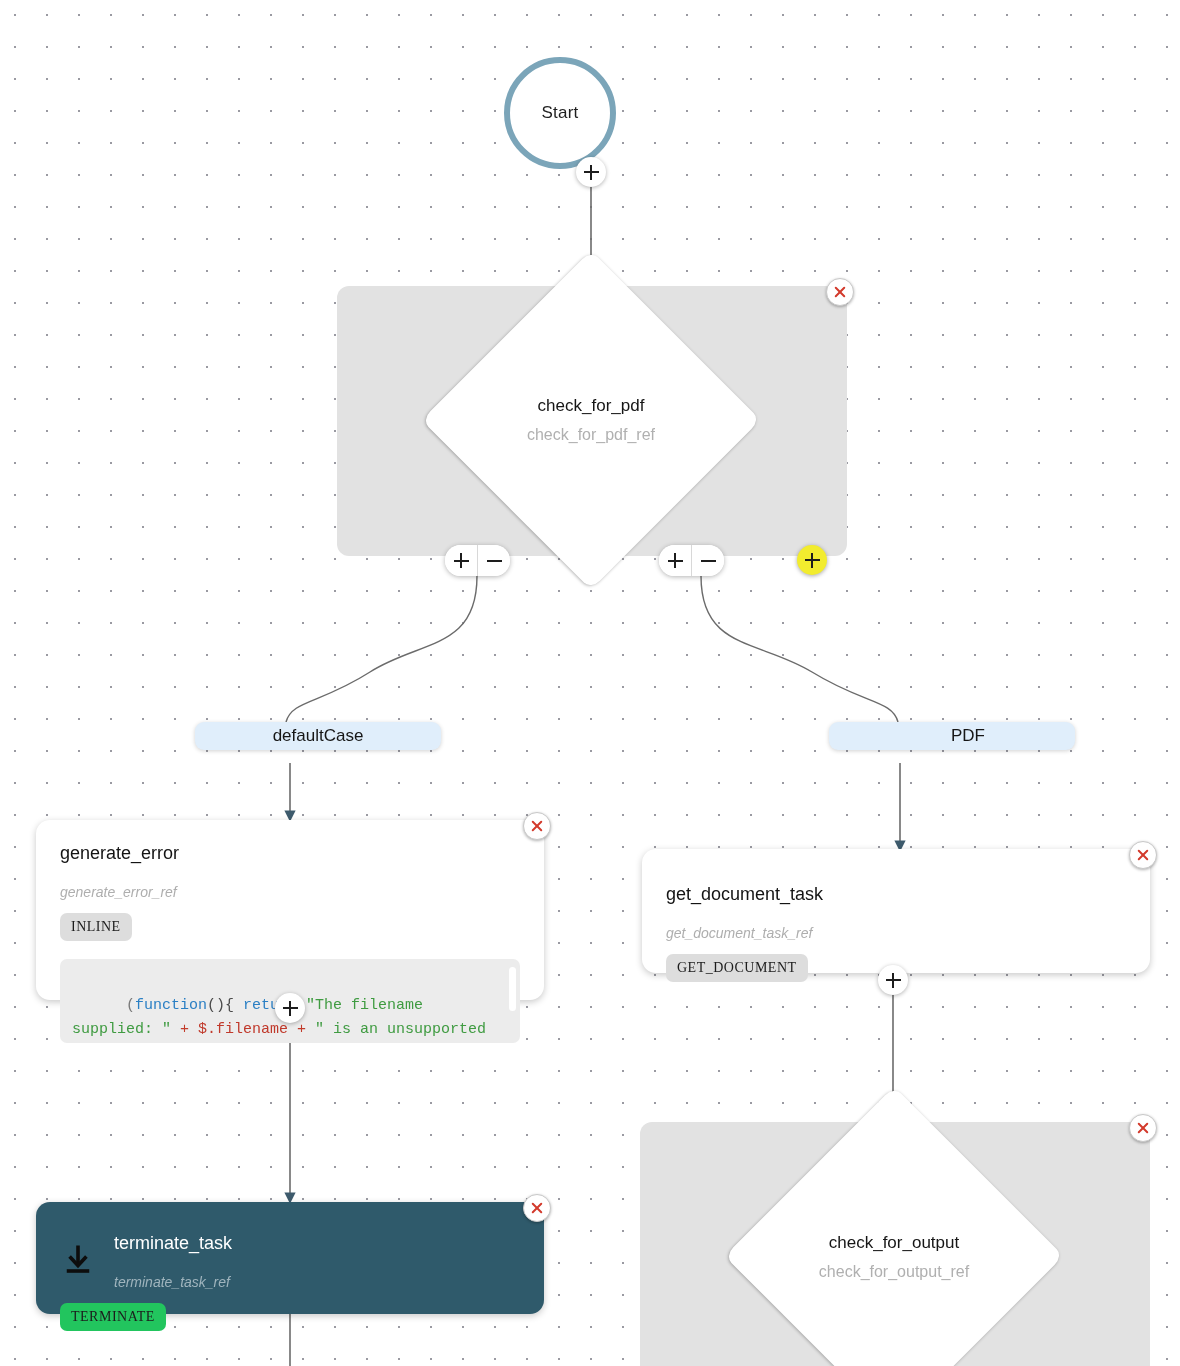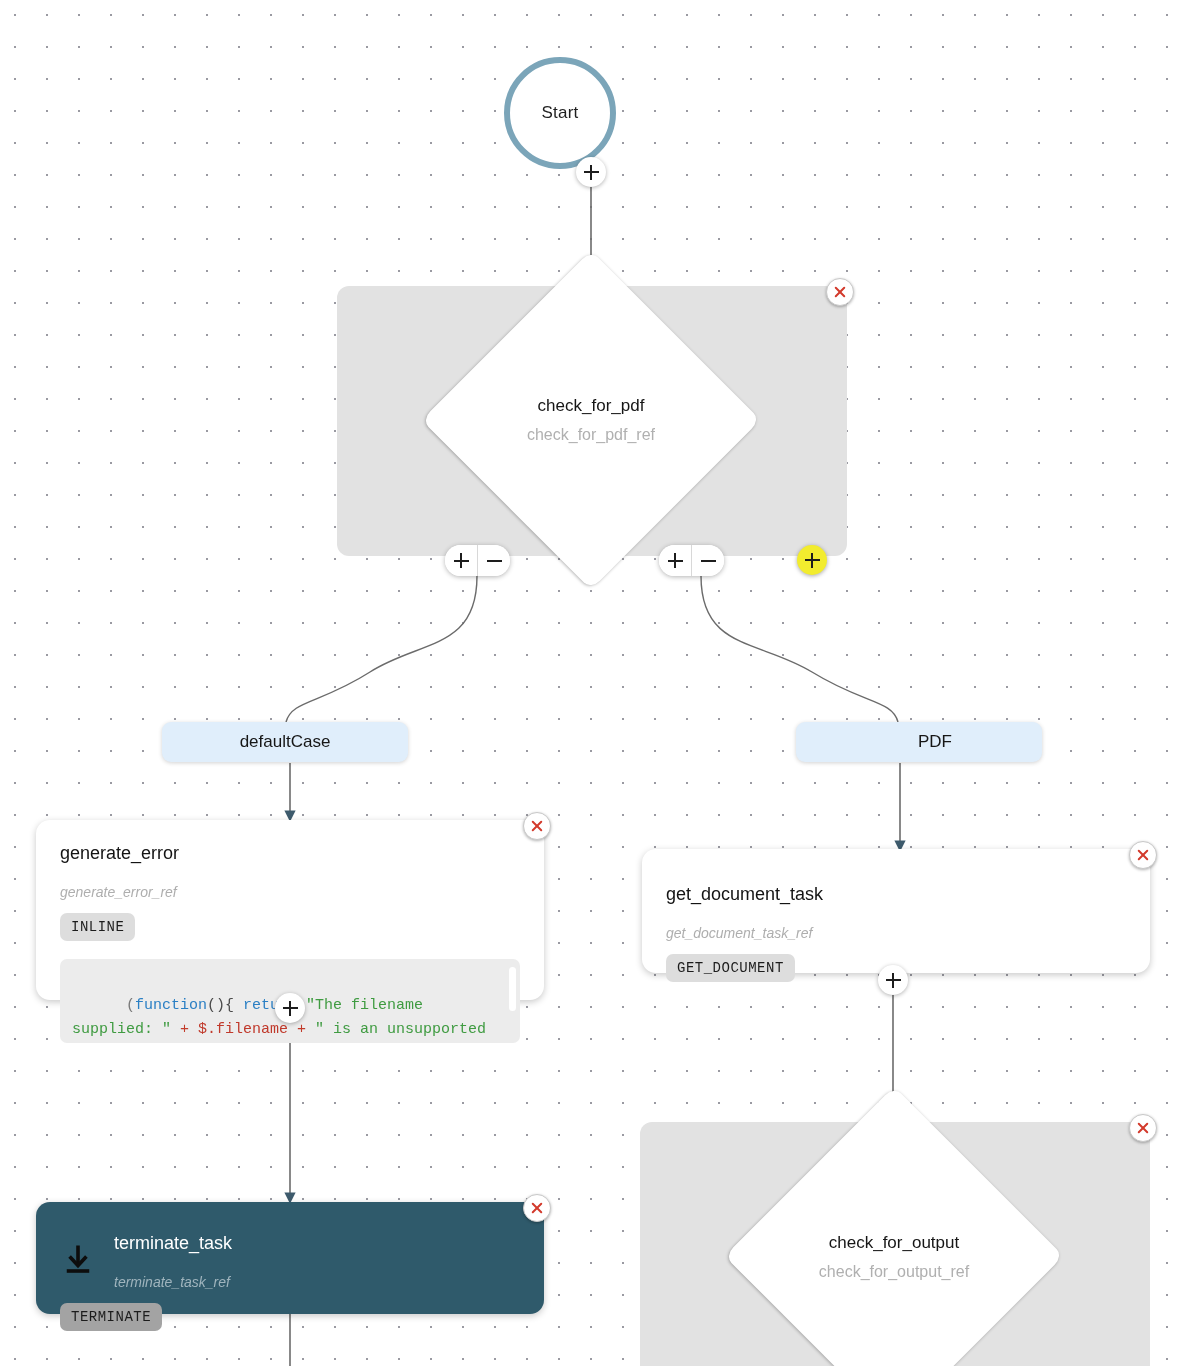--- a/index.html
+++ b/index.html
@@ -136,28 +136,28 @@
     font-style: italic;
   }
   .card.dark .card-ref { color: #9fb4bd; }
 
   .badge {
     flex: 0 0 auto;
     background: #dddddd;
     color: #1c1c1c;
     border-radius: 7px;
     padding: 7px 11px;
-    font-family: Liberation Mono, monospace;
+    font-family: Liberation Serif, serif;
     font-size: 14px;
     letter-spacing: .5px;
     white-space: nowrap;
     line-height: 1;
   }
   .card.dark .badge {
-    background: #a3a3a3;
+    background: #22c55e;
     color: #1c1c1c;
   }
 
   .with-icon { display: flex; align-items: center; gap: 18px; }
   .term-icon { flex: 0 0 auto; }
 
   
   .code-box {
     position: relative;
     margin-top: 18px;
@@ -187,28 +187,29 @@
     background: #ffffff;
     border-radius: 4px;
   }
 
   
   .branch-chip {
     position: absolute;
     z-index: 3;
     background: #e0eefb;
     border-radius: 9px;
-    height: 40px;
+    height: 28px;
     display: flex;
     align-items: center;
     justify-content: center;
     font-size: 17px;
     color: #161616;
     box-shadow: 0 1px 4px rgba(0,0,0,.18);
     box-sizing: border-box;
+    margin-left: 33px;
   }
 
   
   .plus-handle {
     position: absolute;
     z-index: 6;
     width: 30px;
     height: 30px;
     border-radius: 50%;
     background: #ffffff;

